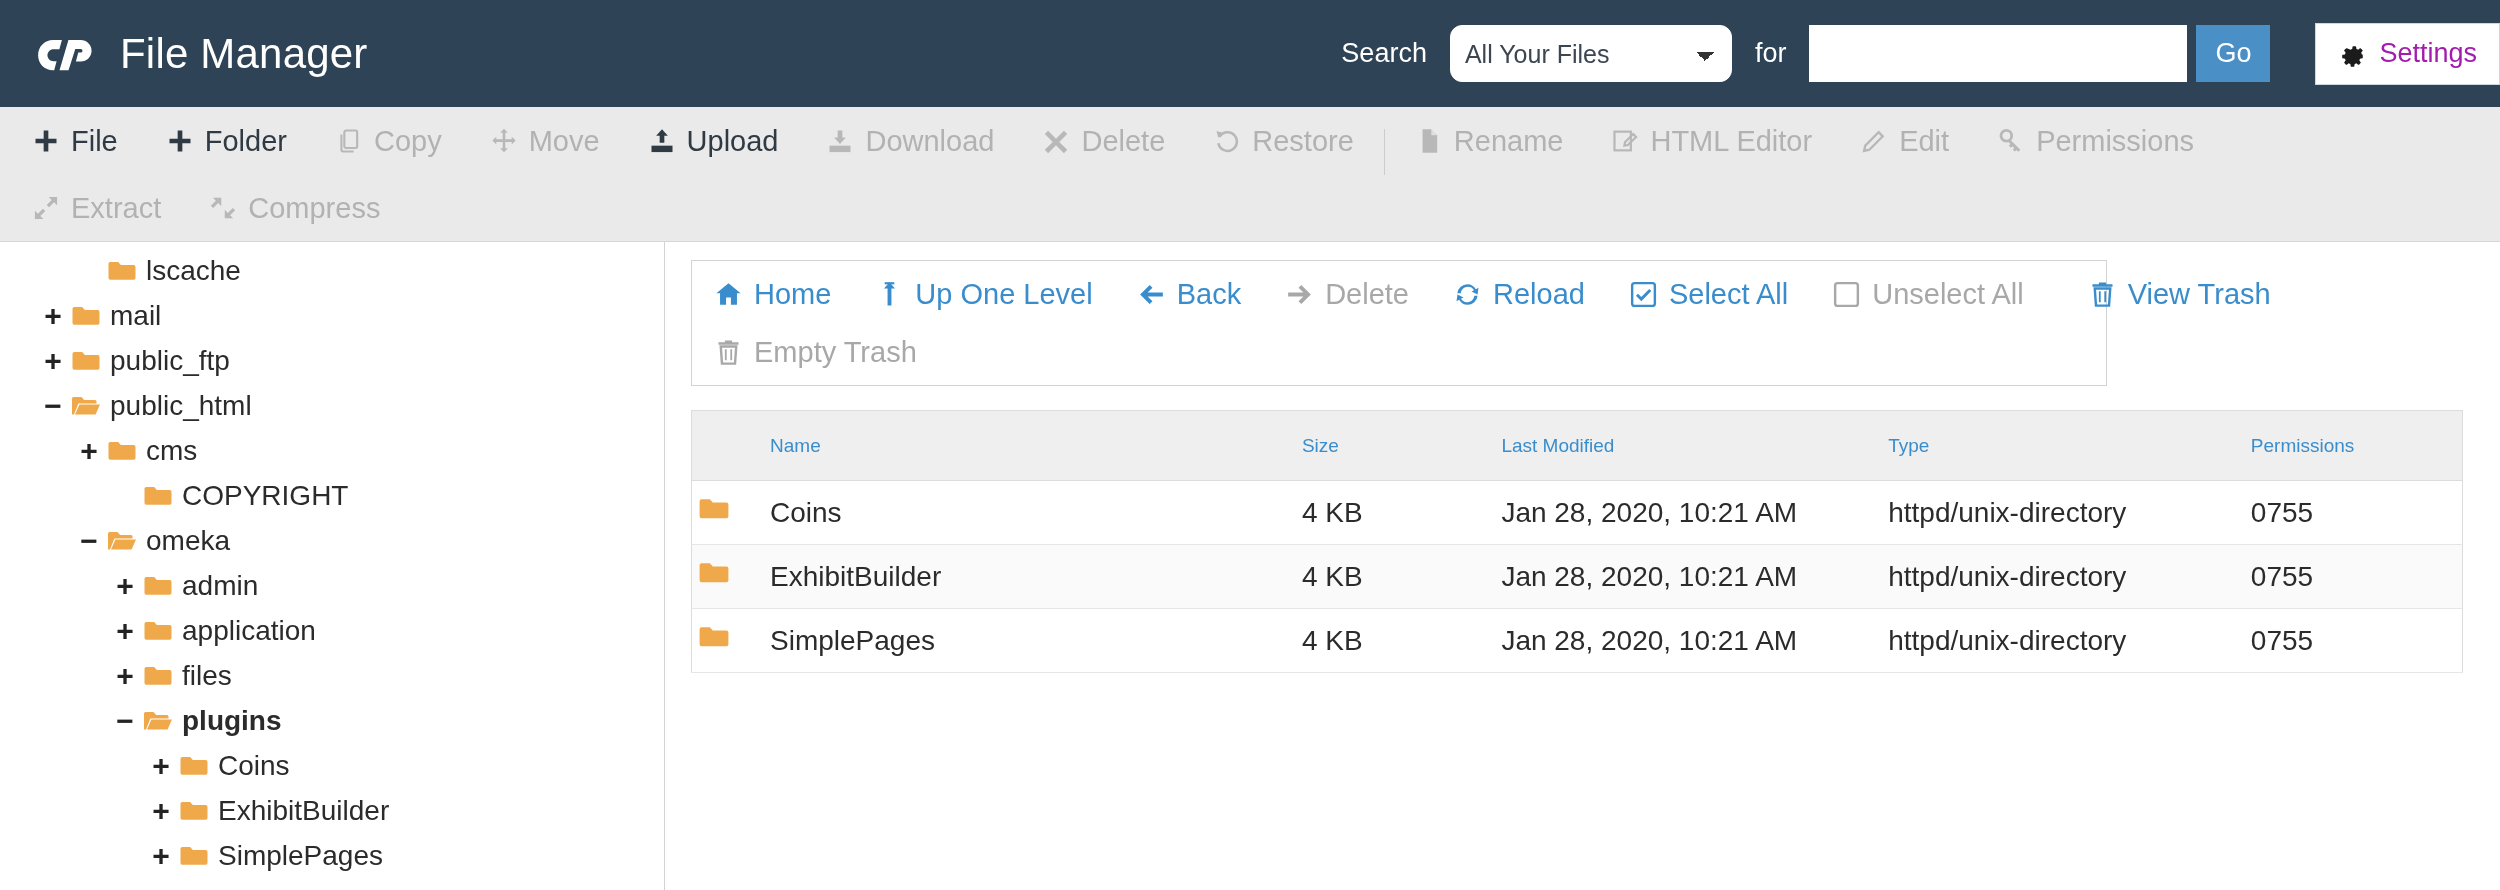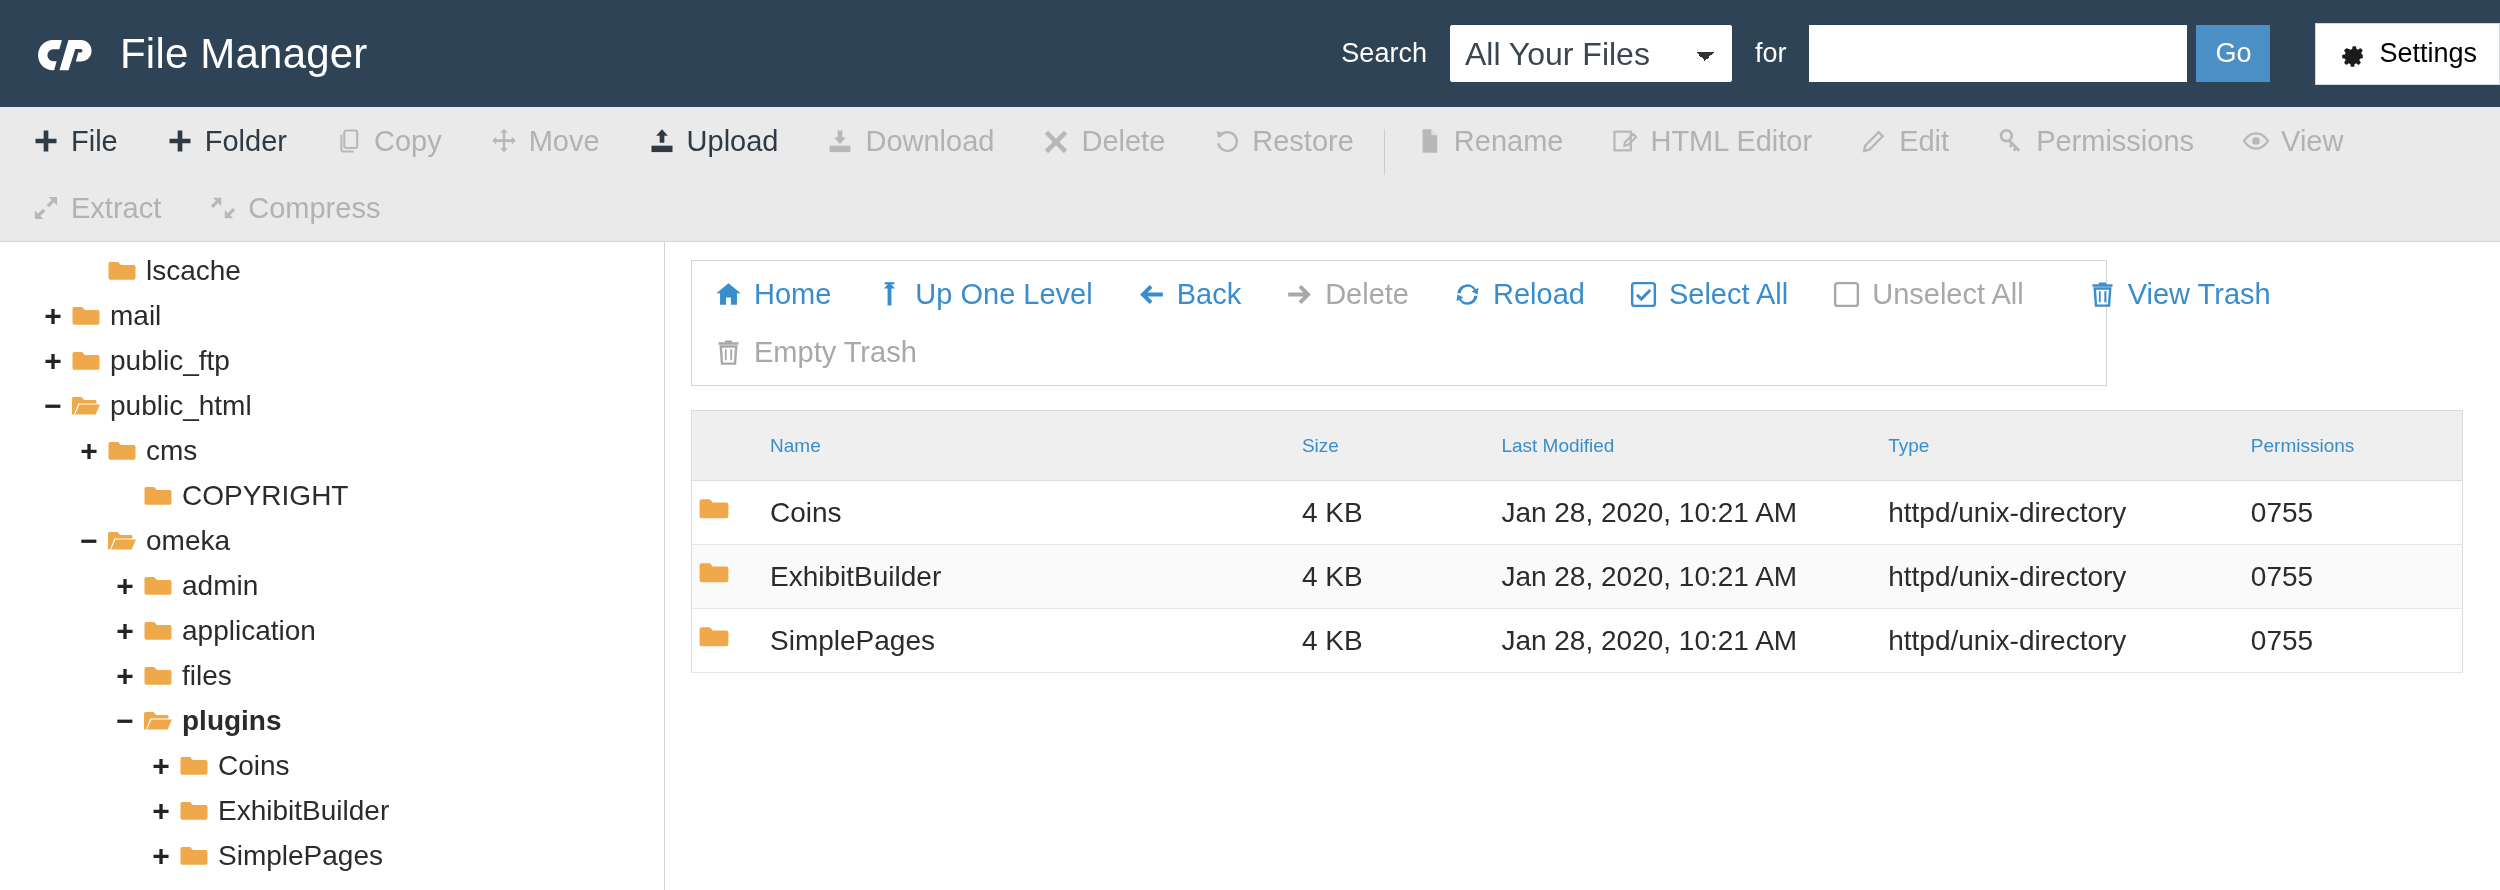--- a/index.html
+++ b/index.html
@@ -22,23 +22,23 @@
   .brand { display: flex; align-items: center; gap: 22px; }
   .cp-logo { width: 62px; height: 52px; }
   .app-title {
     color: #fff; font-size: 42px; font-weight: 400; letter-spacing: .2px;
   }
   .header-right {
     margin-left: auto; display: flex; align-items: center; gap: 9px; height: 100%;
   }
   .search-label { color: #fff; font-size: 27px; margin-right: 14px; }
   .search-select {
-    width: 282px; height: 57px; font-size: 32px;
+    width: 282px; height: 57px; font-size: 25px;
     border: 1px solid #fff; background: #fff; color: #3b4650;
-    padding: 0 14px; border-radius: 2px; font-family: "Liberation Sans", sans-serif;
+    padding: 0 14px; border-radius: 12px; font-family: "Liberation Sans", sans-serif;
     appearance: none; -webkit-appearance: none;
     background-image:
       linear-gradient(45deg, transparent 50%, #333 50%),
       linear-gradient(135deg, #333 50%, transparent 50%);
     background-position: calc(100% - 26px) 26px, calc(100% - 17px) 26px;
     background-size: 9px 9px, 9px 9px;
     background-repeat: no-repeat;
   }
   .search-for { color: #fff; font-size: 27px; margin: 0 14px; }
   .search-input {
@@ -46,21 +46,21 @@
     font-size: 25px; padding: 0 12px; font-family: "Liberation Sans", sans-serif;
   }
   .go-btn {
     height: 57px; min-width: 74px; background: #4a90c7; color: #fff;
     border: none; font-size: 27px; cursor: pointer;
     font-family: "Liberation Sans", sans-serif;
   }
   .settings-btn {
     height: 62px; background: #fff; border: 1px solid #cfd6dc;
     display: flex; align-items: center; gap: 12px;
-    padding: 0 22px 0 24px; margin-left: 36px; font-size: 27px; color: #000000;
+    padding: 0 22px 0 24px; margin-left: 36px; font-size: 27px; color: #a21caf;
     cursor: pointer; white-space: nowrap;
   }
 
   
   .toolbar {
     background: #eaeaea; border-bottom: 1px solid #d6d6d6;
     padding: 0 0 0 8px;
   }
   .tb-row { display: flex; align-items: flex-end; height: 68px; }
   .tb-row.second { height: 66px; }
@@ -261,29 +261,20 @@
         <span>Edit</span>
       </div>
       <div class="tb-btn disabled">
         <span class="tb-ico">
           <svg width="28" height="28" viewBox="0 0 24 24">
             <circle cx="8" cy="7.5" r="4.6" fill="none" stroke="#b8b8b8" stroke-width="2.4"></circle>
             <path fill="#b8b8b8" d="M10.5 10l9.5 9.5-1.8 1.8-1.6-1.6-1.3 1.3-1.8-1.8 1.3-1.3-1.5-1.5-1.4 1.4-1.8-1.8 1.4-1.4-2.6-2.6z"></path>
           </svg>
         </span>
         <span>Permissions</span>
-      </div>
-      <div class="tb-btn disabled">
-        <span class="tb-ico">
-          <svg width="28" height="28" viewBox="0 0 24 24">
-            <path fill="none" stroke="#b8b8b8" stroke-width="2" d="M1.8 12S5.5 5.5 12 5.5 22.2 12 22.2 12 18.5 18.5 12 18.5 1.8 12 1.8 12z"></path>
-            <circle cx="12" cy="12" r="3.3" fill="#b8b8b8"></circle>
-          </svg>
-        </span>
-        <span>View</span>
       </div>
     </div>
   <div class="tb-row second" id="tb-row2">
       <div class="tb-btn disabled">
         <span class="tb-ico">
           <svg width="28" height="28" viewBox="0 0 24 24">
             <path fill="#b8b8b8" d="M21.5 2.5v7.2l-2.6-2.6-4.3 4.3-2-2 4.3-4.3-2.6-2.6zM2.5 21.5v-7.2l2.6 2.6 4.3-4.3 2 2-4.3 4.3 2.6 2.6z"></path>
           </svg>
         </span>
         <span>Extract</span>

